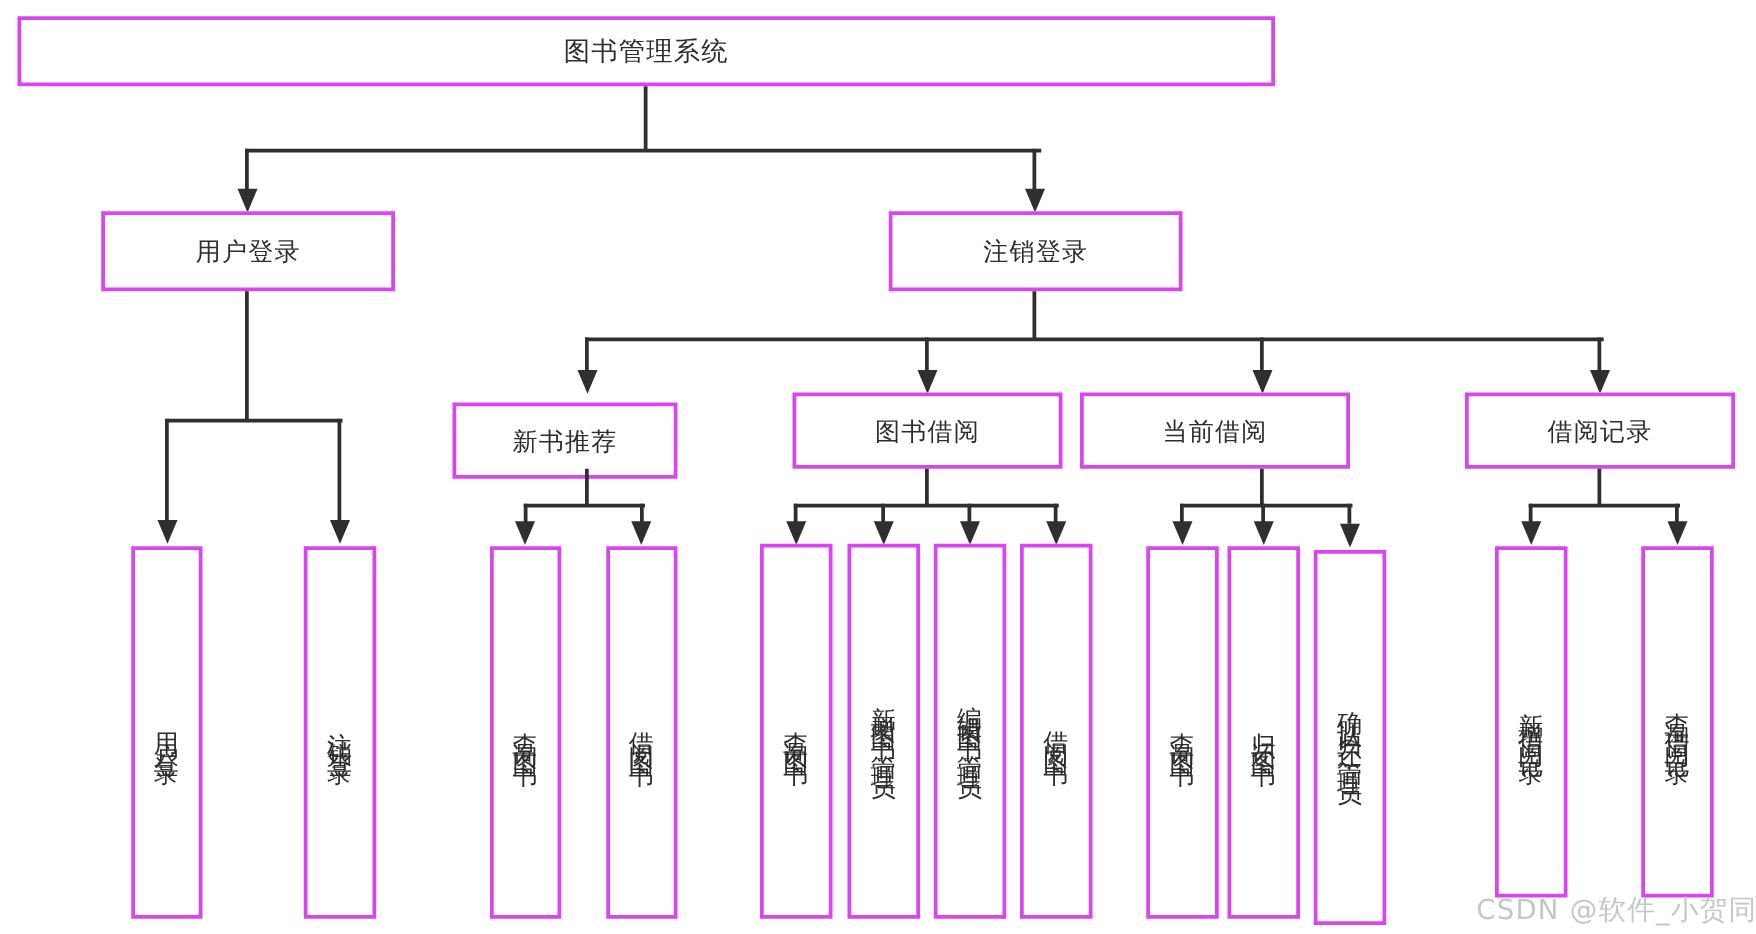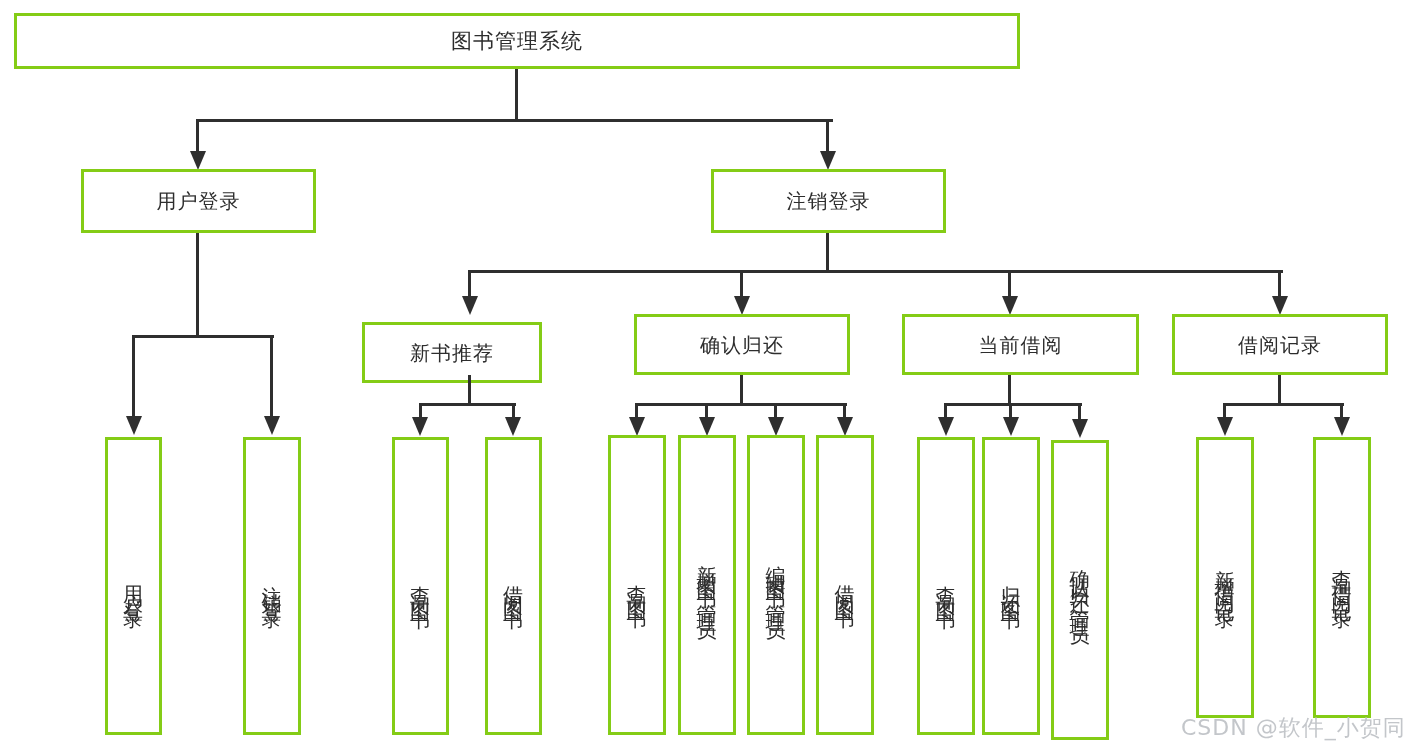--- a/index.html
+++ b/index.html
@@ -1,19 +1,19 @@
 <!DOCTYPE html>
 <html><head>
 <meta charset="utf-8">
 <style>
   html,body{margin:0;padding:0;background:#fff;}
   body{font-family:"DejaVu Sans","Liberation Sans",sans-serif;}
   #canvas{position:relative;width:1405px;height:747px;background:#fff;overflow:hidden;}
   .node{
-    position:absolute;box-sizing:border-box;border:3px solid #84cc16;background:#fff;
+    position:absolute;box-sizing:border-box;border:3px solid #d946ef;background:#fff;
     display:flex;align-items:center;justify-content:center;
     font-size:20px;color:#2d2d2d;line-height:1;
   }
   .node.root{font-size:21px;}
   .hlabel{letter-spacing:1px;white-space:nowrap;}
   .vlabel{
     writing-mode:vertical-rl;text-orientation:mixed;
     letter-spacing:8px;white-space:nowrap;font-size:20px;color:#2d2d2d;
   }
   .line{position:absolute;background:#2f2f2f;}
@@ -72,23 +72,23 @@
   <div class="arrow-down" style="left:734px;top:296px;"></div>
   <div class="line" style="left:1008px;top:270px;width:3px;height:27px;"></div>
   <div class="arrow-down" style="left:1002px;top:296px;"></div>
   <div class="line" style="left:1278px;top:270px;width:3px;height:27px;"></div>
   <div class="arrow-down" style="left:1272px;top:296px;"></div>
 
   <div class="node" style="left:362px;top:322px;width:180px;height:61px;text-align:right;">
     <span class="hlabel">新书推荐</span>
   </div>
   <div class="node" style="left:634px;top:314px;width:216px;height:61px;">
-    <span class="hlabel">确认归还</span>
+    <span class="hlabel">图书借阅</span>
   </div>
-  <div class="node" style="left:902px;top:314px;width:237px;height:61px;">
+  <div class="node" style="left:864px;top:314px;width:216px;height:61px;">
     <span class="hlabel">当前借阅</span>
   </div>
   <div class="node" style="left:1172px;top:314px;width:216px;height:61px;">
     <span class="hlabel">借阅记录</span>
   </div>
 
   <div class="line" style="left:468px;top:375px;width:3px;height:30px;"></div>
   <div class="line" style="left:419px;top:403px;width:97px;height:3px;"></div>
   <div class="line" style="left:419px;top:403px;width:3px;height:16px;"></div>
   <div class="arrow-down" style="left:412px;top:417px;"></div>

